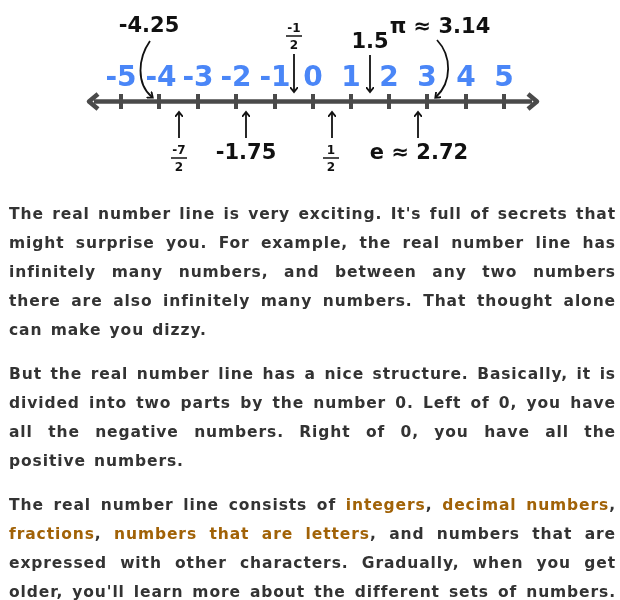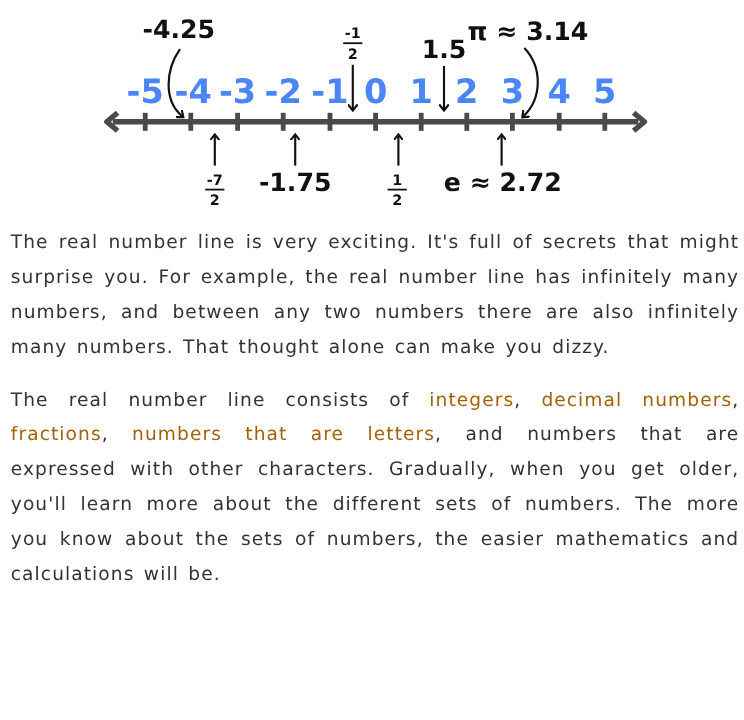--- a/index.html
+++ b/index.html
@@ -8,21 +8,21 @@
     .figure svg { display: block; }
     .tick-num { font-family: "DejaVu Sans", sans-serif; font-weight: bold; font-size: 28px; fill: #4a86f7; }
     .lbl { font-family: "DejaVu Sans", sans-serif; font-weight: bold; fill: #111111; }
     .lbl-big { font-size: 21px; }
     .lbl-frac { font-size: 12px; }
     .article {
       position: absolute; left: 9px; top: 188px; width: 607px;
       font-family: "DejaVu Sans", sans-serif; font-size: 15.5px; color: #333333;
       letter-spacing: 0.9px; word-spacing: 2px; line-height: 29px;
     }
-    .article p { margin: 0 0 15px 0; text-align: justify; }
+    .article p { margin: 12px 0 15px 0; text-align: justify; font-weight: bold; }
     .article .link { color: #a16207; text-decoration: none; }
   </style>
 </head>
 <body>
 
 <div class="figure">
   <svg width="620" height="185" viewBox="0 0 620 185">
     <defs>
       <marker id="ah" markerWidth="8" markerHeight="8" refX="4" refY="4" orient="auto" markerUnits="userSpaceOnUse">
         <path d="M0,0 L5,4 L0,8" fill="none" stroke="#111" stroke-width="1.8"></path>
@@ -106,15 +106,16 @@
 
     <g>
       <line x1="418" y1="138" x2="418" y2="113" stroke="#111" stroke-width="1.8" marker-end="url(#ah)"></line>
       <text class="lbl lbl-big" x="419" y="159" text-anchor="middle">e ≈ 2.72</text>
     </g>
   </svg>
 </div>
 
 <div class="article">
   <p>The real number line is very exciting. It's full of secrets that might surprise you. For example, the real number line has infinitely many numbers, and between any two numbers there are also infinitely many numbers. That thought alone can make you dizzy.</p>
+  <p>But the real number line has a nice structure. Basically, it is divided into two parts by the number 0. Left of 0, you have all the negative numbers. Right of 0, you have all the positive numbers.</p>
   <p><span>The real number line consists of </span><a class="link">integers</a><span>, </span><a class="link">decimal numbers</a><span>, </span><a class="link">fractions</a><span>, </span><a class="link">numbers that are letters</a><span>, and numbers that are expressed with other characters. Gradually, when you get older, you'll learn more about the different sets of numbers. The more you know about the sets of numbers, the easier mathematics and calculations will be.</span></p>
 
 </div>
 
 </body></html>

